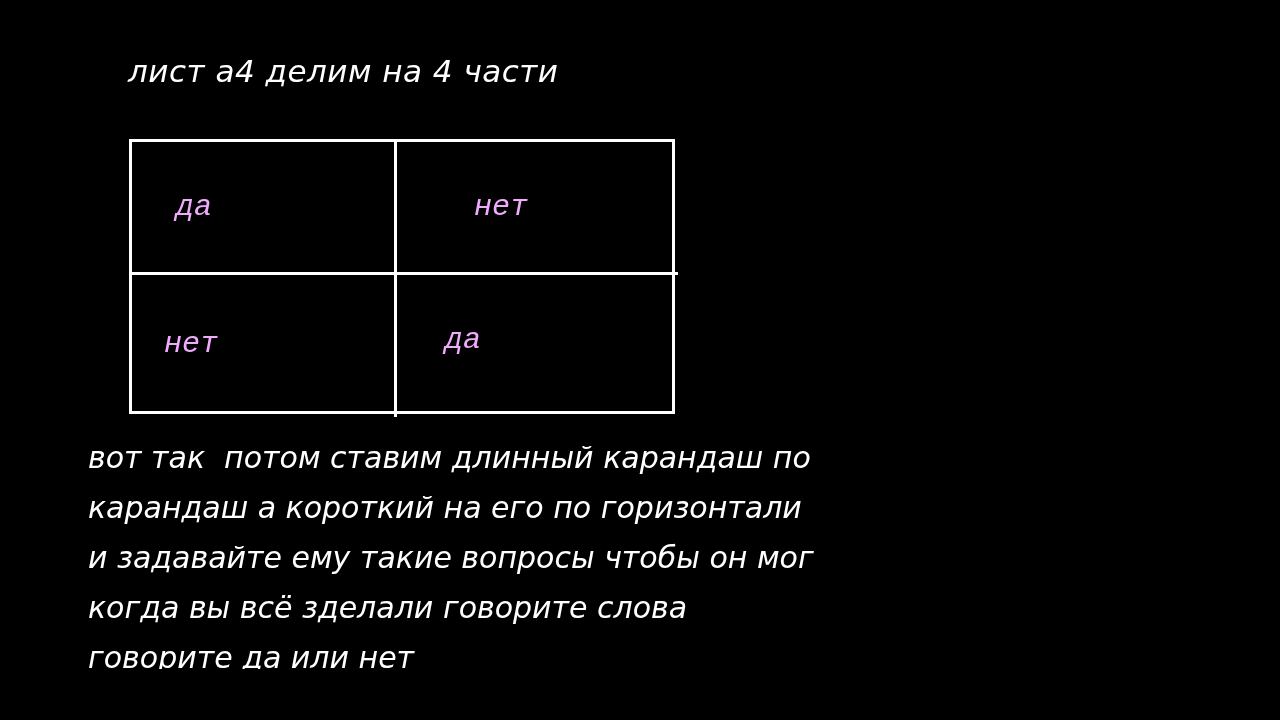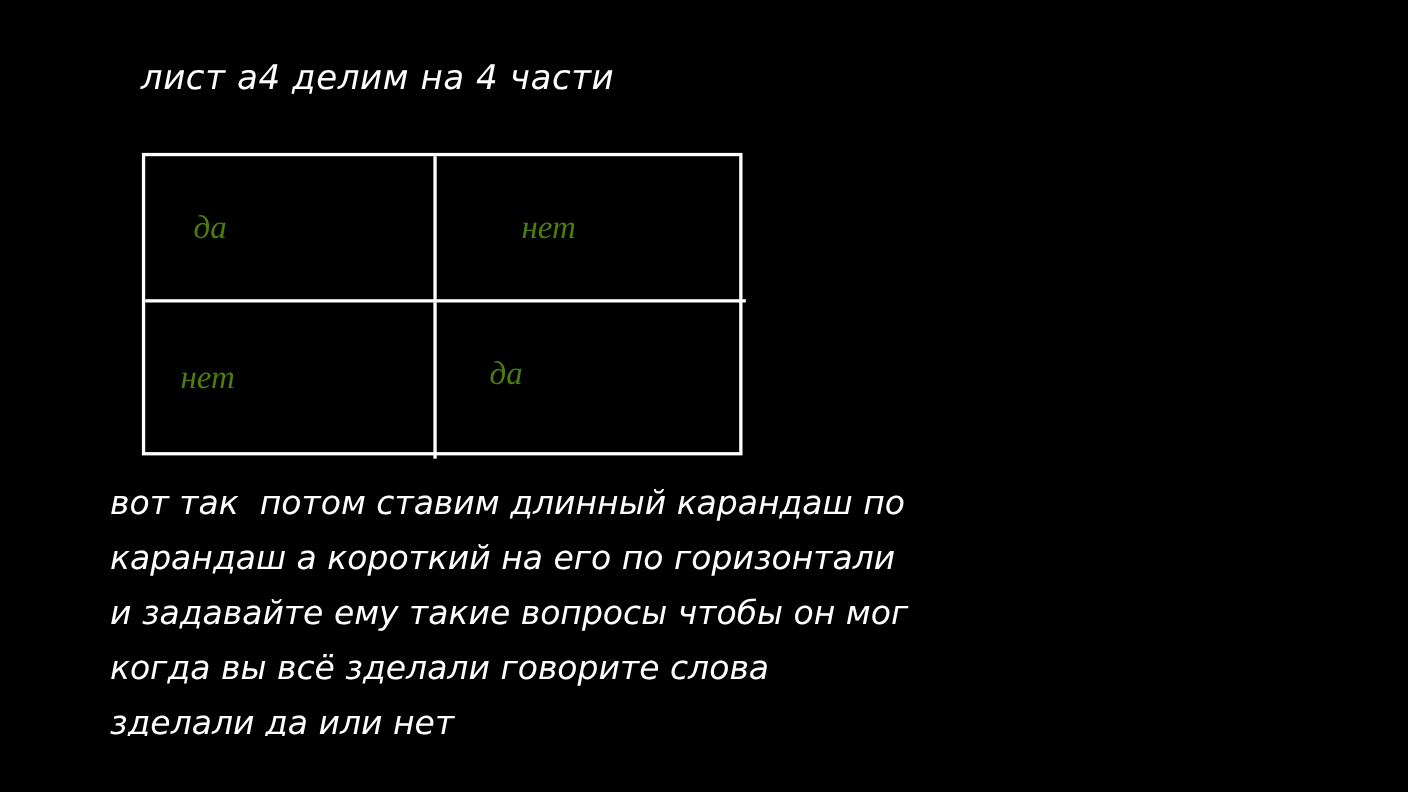--- a/index.html
+++ b/index.html
@@ -34,42 +34,42 @@
     height: 275px;
     display: grid;
     grid-template-columns: 265px 281px;
     grid-template-rows: 133px 142px;
     border: 3px solid #ffffff;
     box-sizing: border-box;
   }
   .cell {
     position: relative;
     box-sizing: border-box;
-    color: #4d7c0f;
+    color: #f0abfc;
     font-size: 30px;
     font-style: italic;
-    font-family: Liberation Serif, serif;
+    font-family: Liberation Mono, monospace;
   }
   .cell-r0c0 { border-right: 3px solid #ffffff; border-bottom: 3px solid #ffffff; }
   .cell-r0c1 { border-bottom: 3px solid #ffffff; }
   .cell-r1c0 { border-right: 3px solid #ffffff; }
   .cell-r1c1 { }
 
   .cell span {
     position: absolute;
     white-space: nowrap;
   }
   .cell-r0c0 span { left: 44px; top: 48px; }
   .cell-r0c1 span { left: 77px; top: 48px; }
   .cell-r1c0 span { left: 32px; top: 52px; }
   .cell-r1c1 span { left: 48px; top: 48px; }
 
   .paragraph {
     position: absolute;
-    left: 100px;
+    left: 88px;
     top: 433px;
     width: 940px;
     color: #ffffff;
     font-size: 30px;
     font-style: italic;
     font-family: "DejaVu Sans", sans-serif;
     line-height: 50px;
   }
   .paragraph .line {
     white-space: pre;
@@ -96,16 +96,16 @@
     <div class="cell cell-r1c1">
       <span>да</span>
     </div>
   </div>
 
   <div class="paragraph">
     <span class="line">вот так  потом ставим длинный карандаш по</span>
     <span class="line">карандаш а короткий на его по горизонтали</span>
     <span class="line">и задавайте ему такие вопросы чтобы он мог</span>
     <span class="line">когда вы всё зделали говорите слова</span>
-    <span class="line">зделали да или нет</span>
+    <span class="line">говорите да или нет</span>
   </div>
 
 </div>
 
 </body></html>

